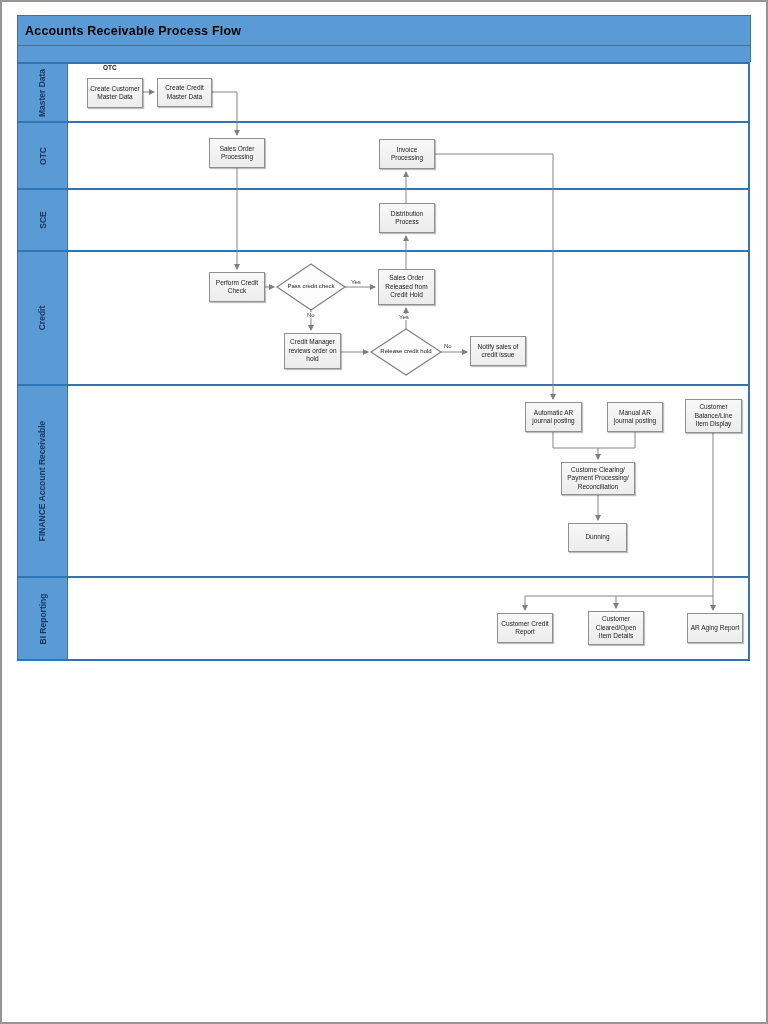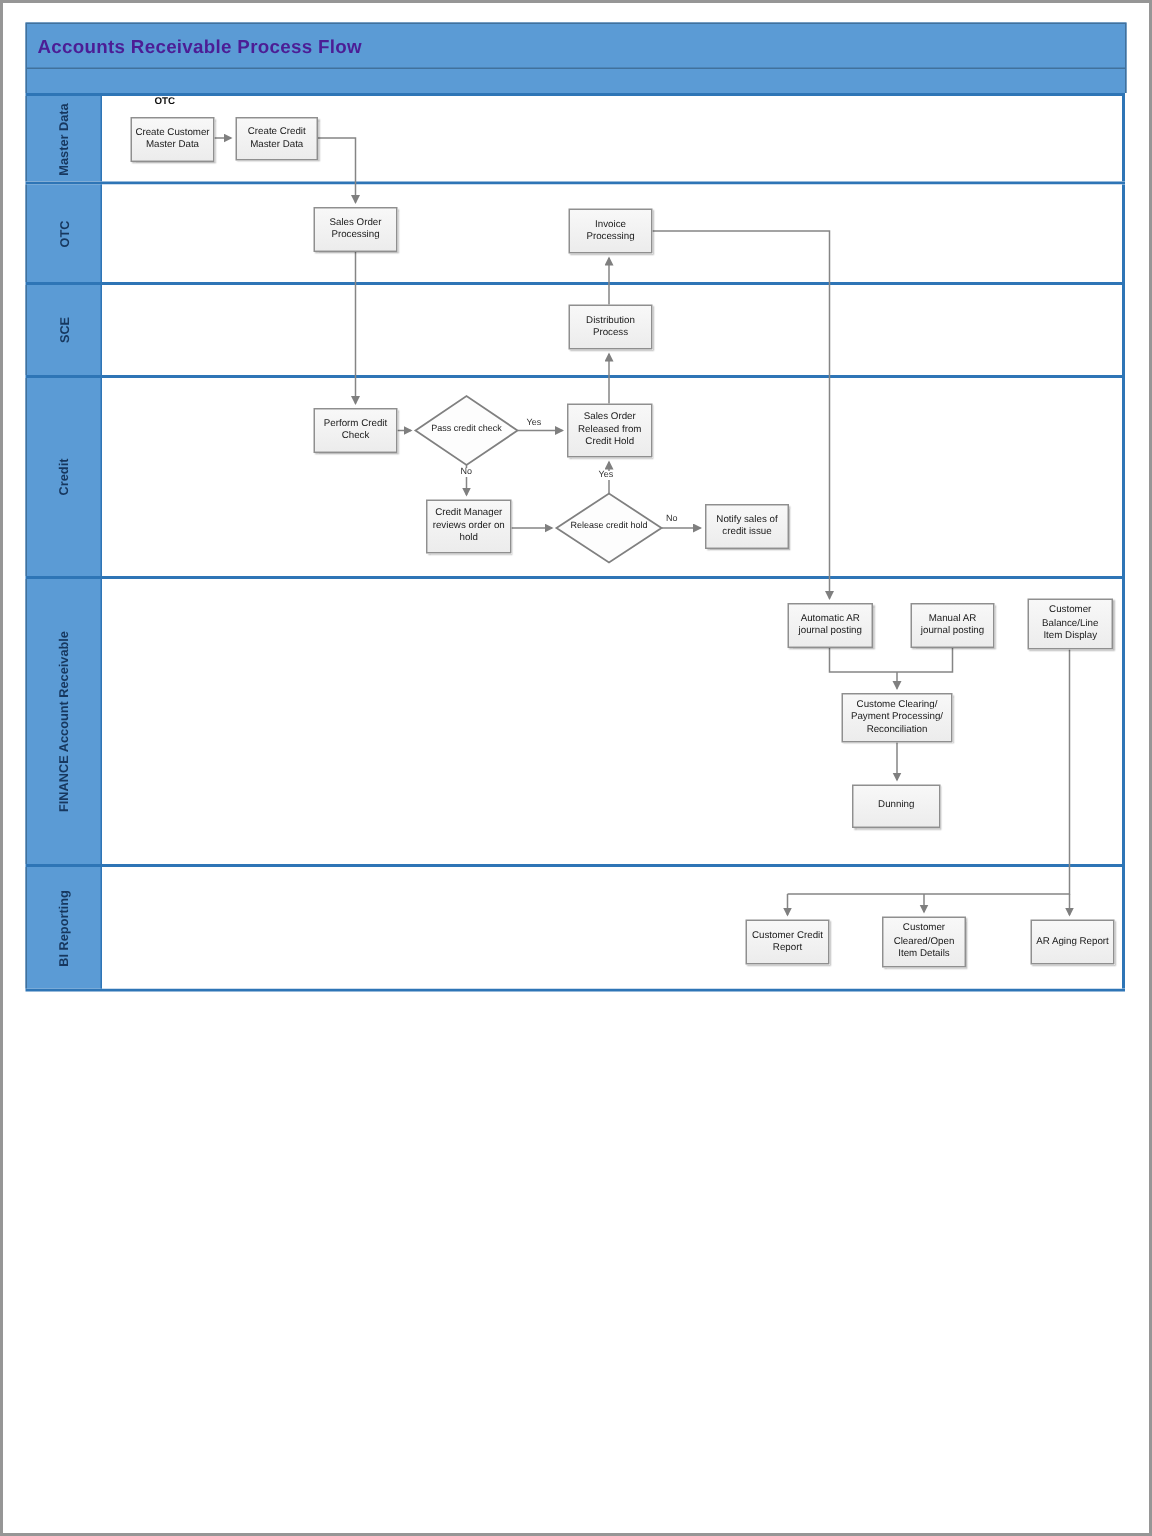--- a/index.html
+++ b/index.html
@@ -3,21 +3,21 @@
 <meta charset="utf-8">
 <style>
   html,body{margin:0;padding:0;background:#ffffff;font-family:"Liberation Sans",sans-serif;}
   .page{position:relative;width:768px;height:1024px;box-sizing:border-box;
         border:2px solid #969696;background:#ffffff;overflow:hidden;}
   .diagram{position:absolute;left:15px;top:13px;width:734px;height:646px;}
 
   
   .title-bar{position:absolute;left:0;top:0;width:734px;height:31px;box-sizing:border-box;
              background:#5B9BD5;border:1px solid #41719C;display:flex;align-items:center;}
-  .title-bar h1{margin:0;padding-left:7px;font-size:12.5px;font-weight:bold;color:#4c1d95;letter-spacing:.2px;}
+  .title-bar h1{margin:0;padding-left:7px;font-size:12.5px;font-weight:bold;color:#000000;letter-spacing:.2px;}
   .phase-strip{position:absolute;left:0;top:31px;width:734px;height:16px;box-sizing:border-box;
              background:#5B9BD5;border-left:1px solid #41719C;border-right:1px solid #41719C;}
 
   
   .lanes{position:absolute;left:0;top:47px;width:734px;height:599px;box-sizing:border-box;}
   .lane{position:absolute;left:0;width:733px;box-sizing:border-box;border-top:2px solid #2E75B6;background:#ffffff;}
   .lane:last-of-type{border-bottom:2px solid #2E75B6;}
   .lane-label{position:absolute;left:0;top:0;bottom:0;width:51px;background:#5B9BD5;
               border-left:1px solid #41719C;border-right:1px solid #2E75B6;box-sizing:border-box;
               display:flex;align-items:center;justify-content:center;}

